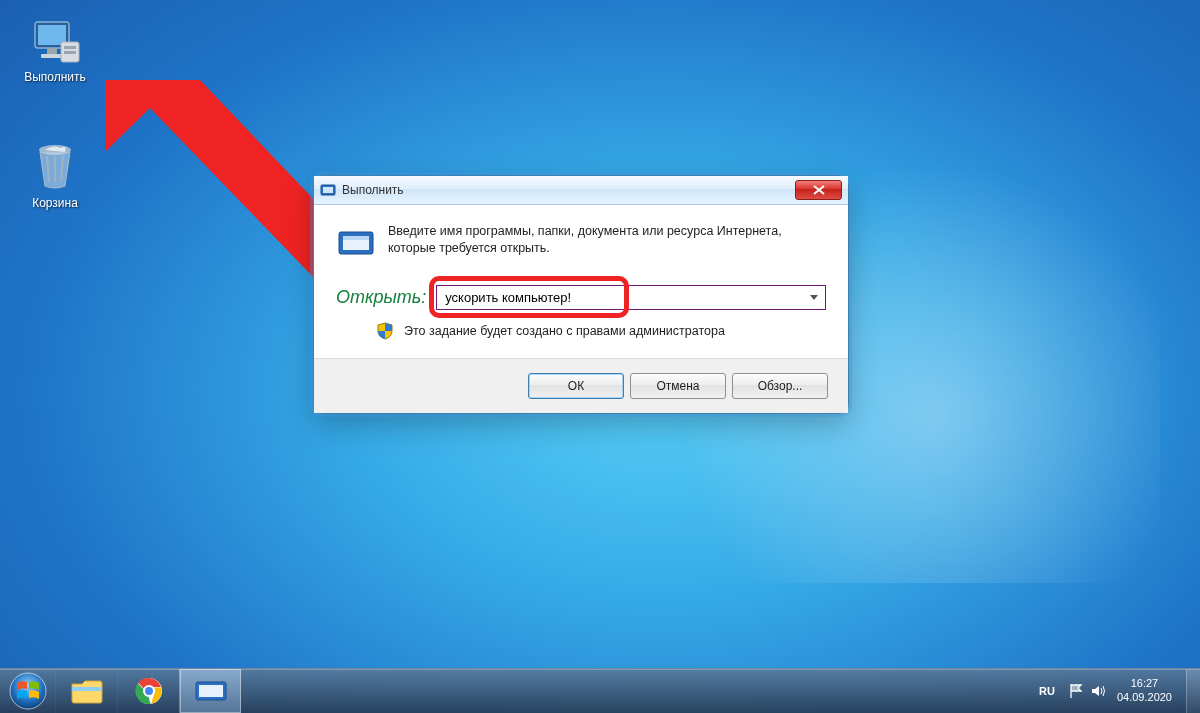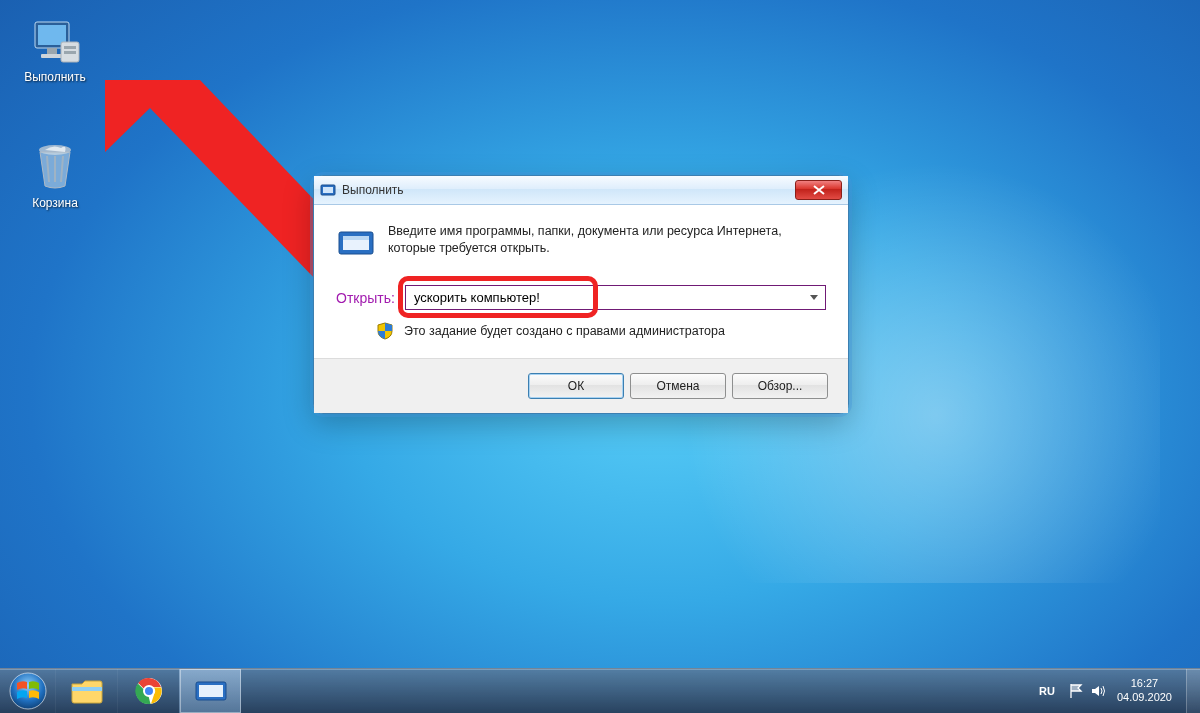--- a/index.html
+++ b/index.html
@@ -43,21 +43,21 @@
   display:flex; align-items:center; justify-content:center; color:#fff;
   font-weight:bold; cursor:pointer;
 }
 .close-btn svg { display:block; }
 
 .dlg-body { padding:18px 22px 8px 22px; display:flex; gap:12px; }
 .run-big-icon { width:40px; height:40px; flex:0 0 40px; }
 .dlg-text { font-size:12.5px; color:#222; line-height:1.35; }
 
 .open-row { display:flex; align-items:center; padding:14px 22px 8px 22px; gap:10px; }
-.open-label { font-size:14px; color:#a21caf; white-space:nowrap; }
+.open-label { font-size:18px; color:#15803d; white-space:nowrap;font-style:italic; }
 .combo {
   position:relative; flex:1; height:25px;
   border:1px solid #701a75; display:flex; align-items:center;
 }
 .combo input {
   flex:1; height:100%; border:0; outline:0; padding:0 8px;
   font-size:13px; color:#000;
 }
 .combo .dd { width:22px; height:100%; display:flex; align-items:center; justify-content:center;
   color:#555; cursor:pointer; }

